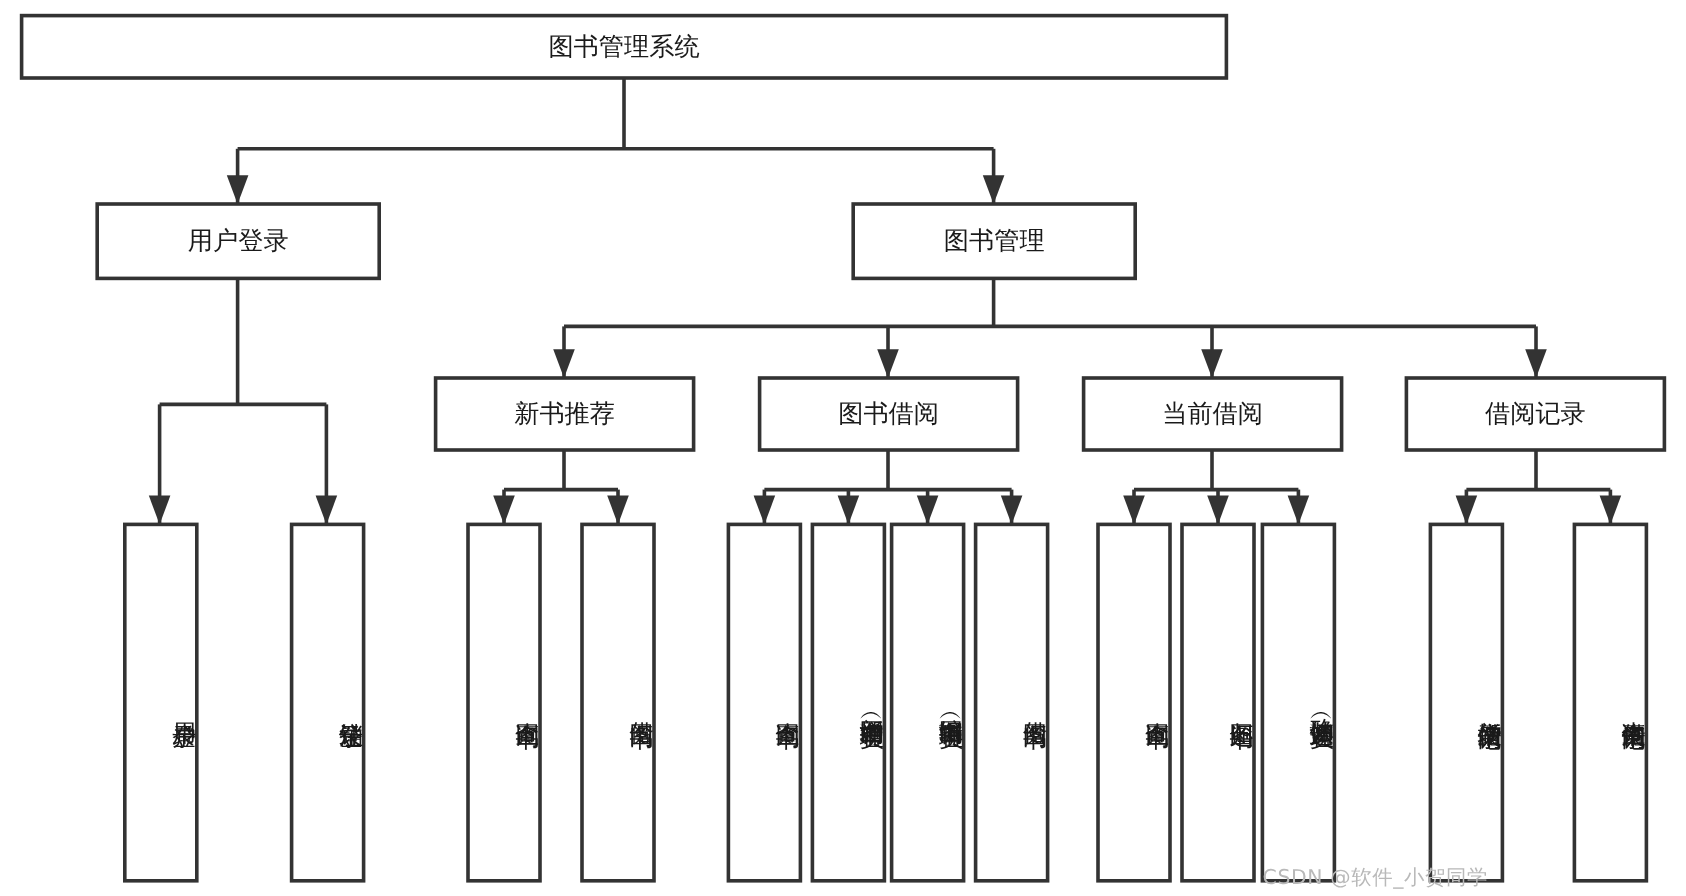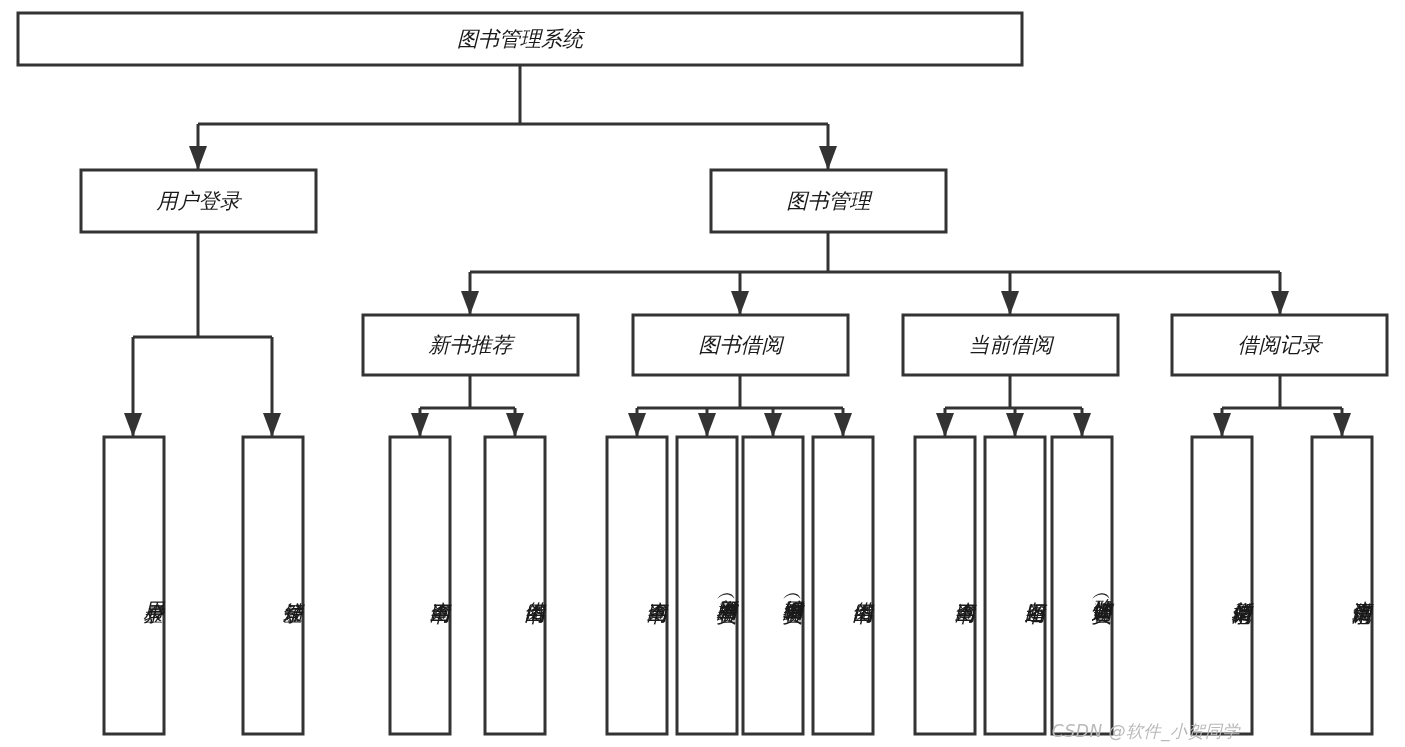--- a/index.html
+++ b/index.html
@@ -12,21 +12,20 @@
     width: 1405px;
     height: 747px;
     overflow: hidden;
     font-family: "DejaVu Sans", "Liberation Sans", sans-serif;
   }
   #diagram-root {
     position: relative;
     width: 1248px;
     height: 747px;
     background: #ffffff;
-    font-style: italic;
   }
   svg#flowchart {
     position: absolute;
     top: 0;
     left: 0;
     width: 1405px;
     height: 747px;
     display: block;
   }
   .node-box {

